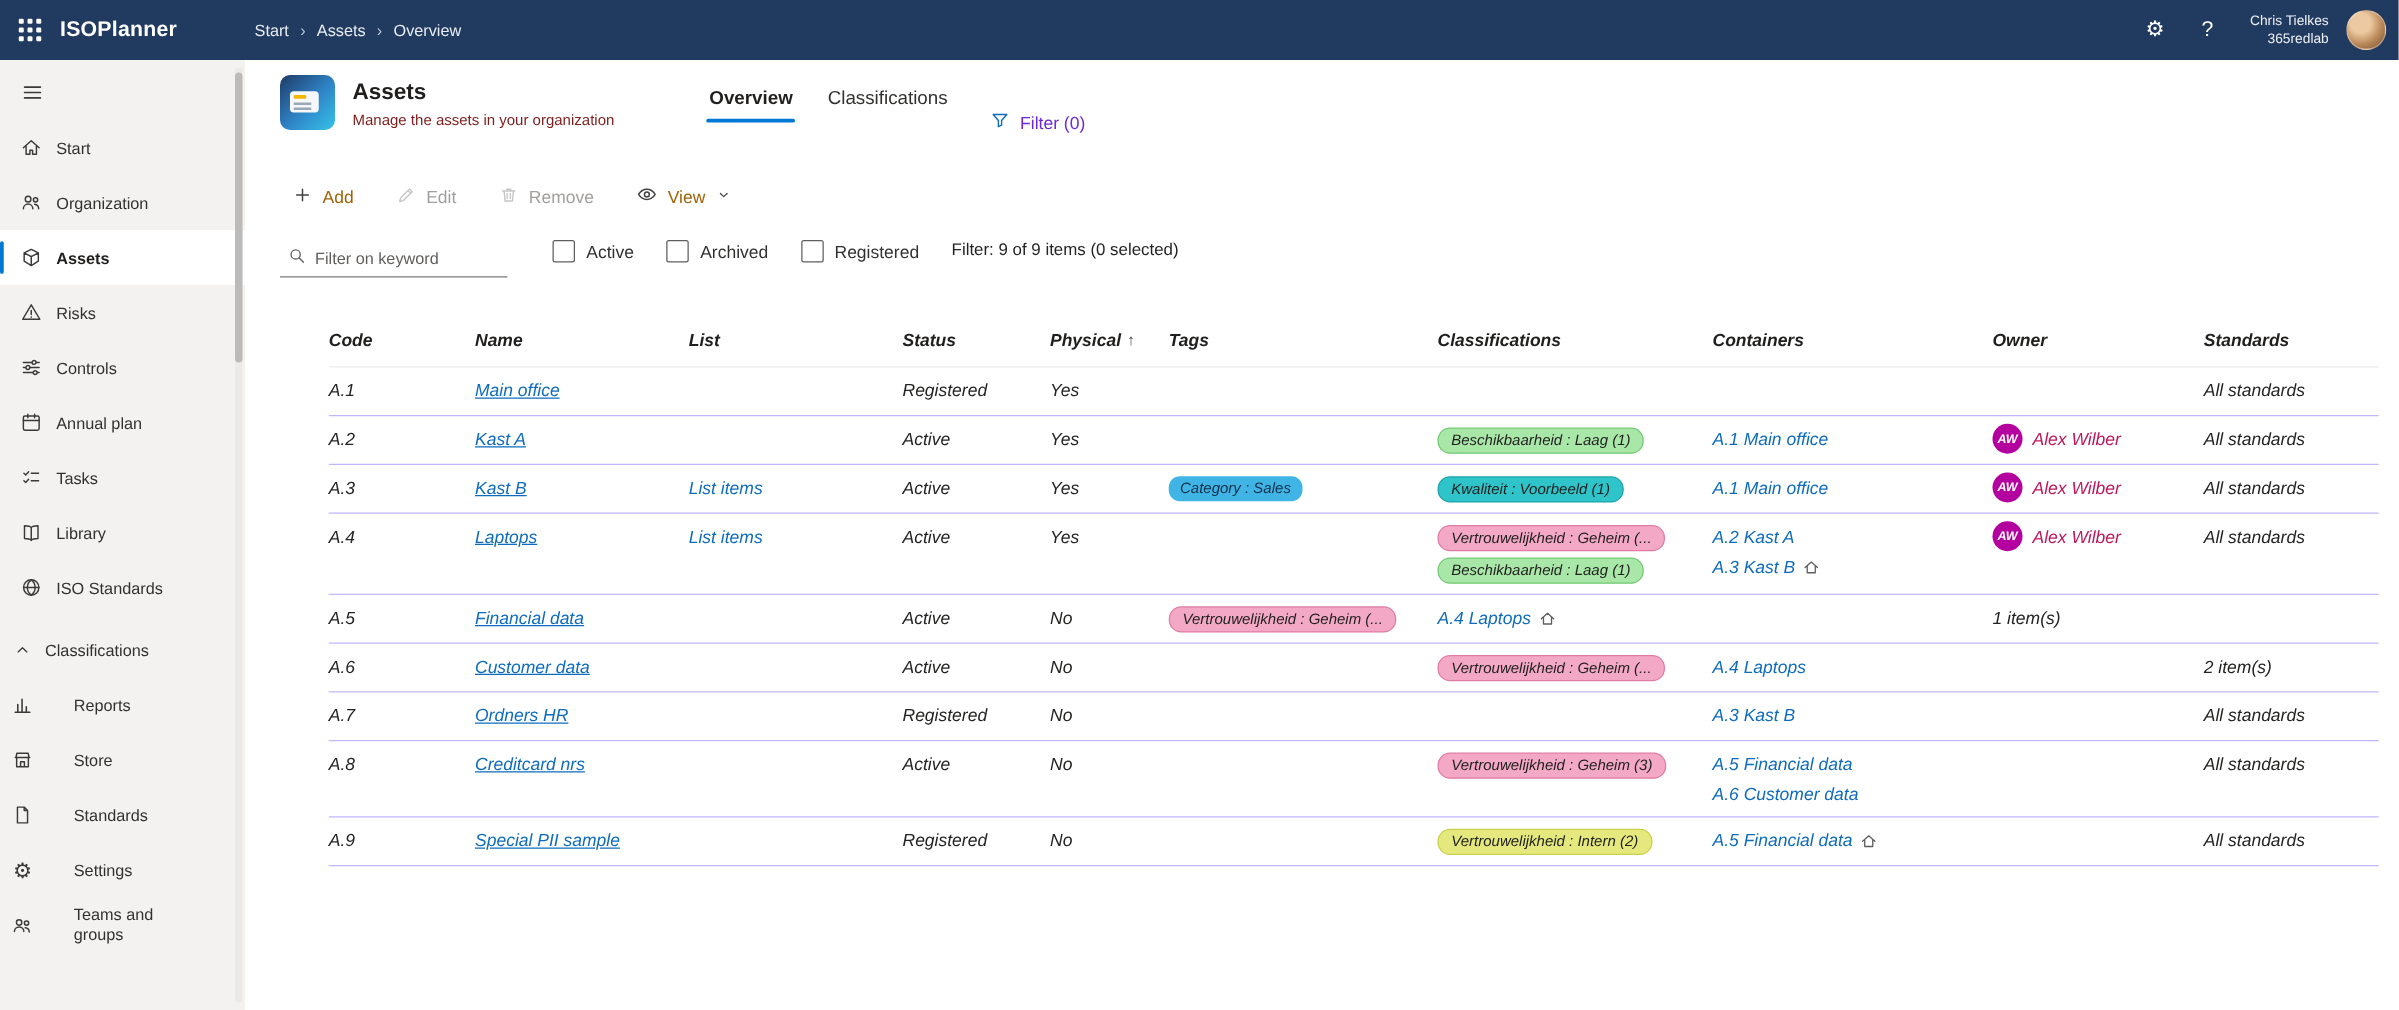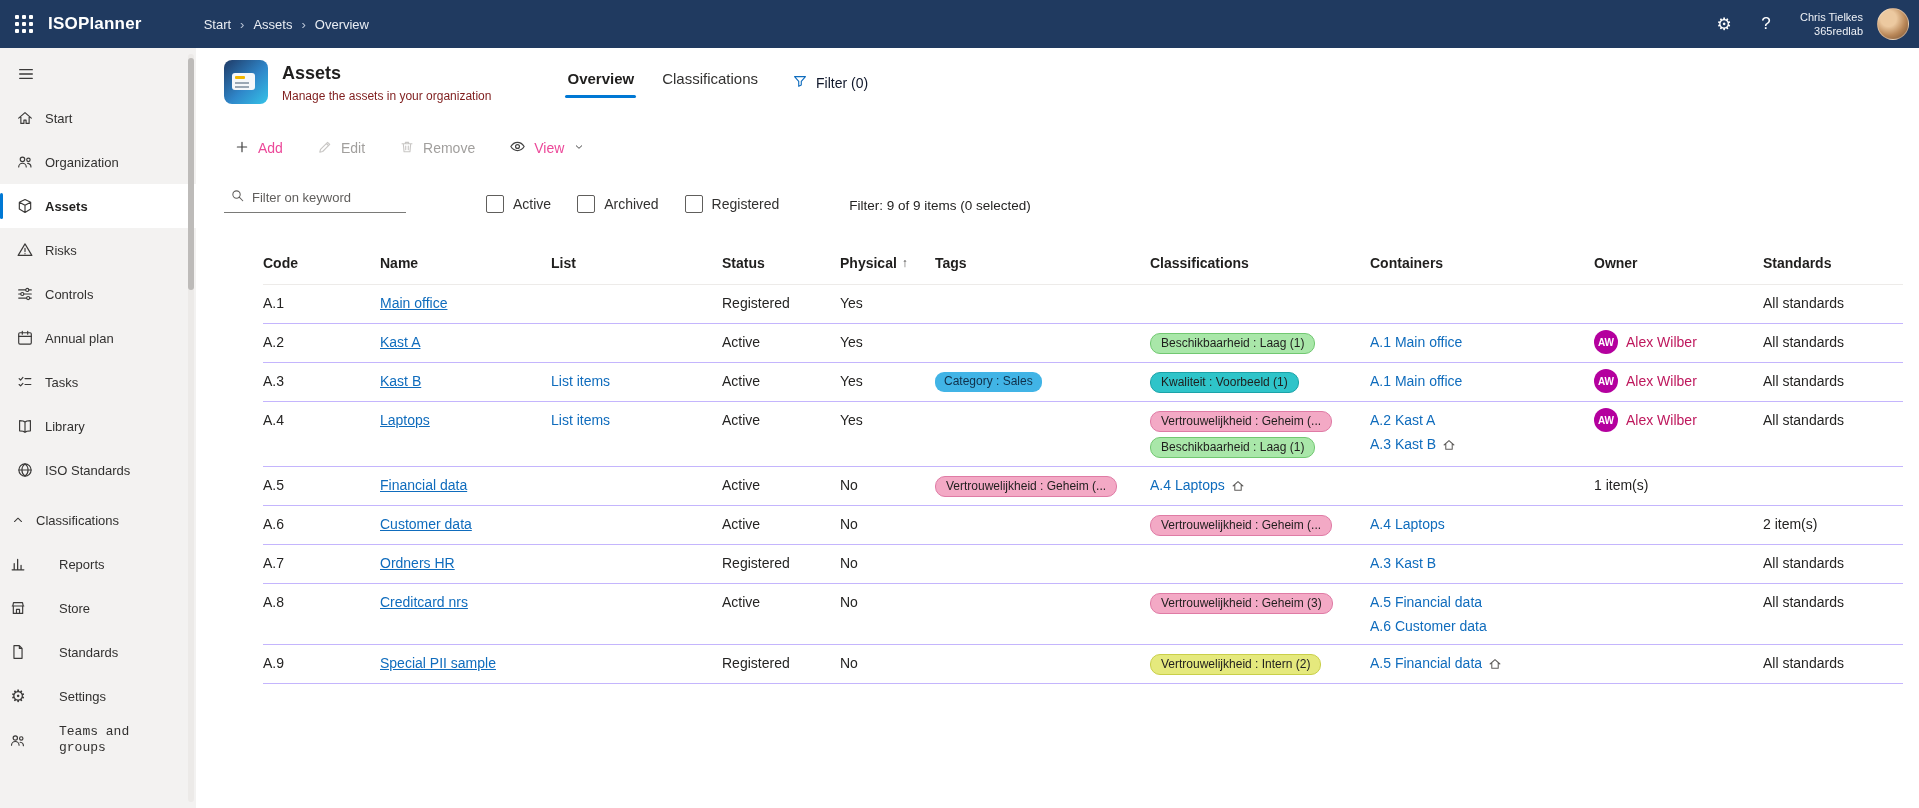--- a/index.html
+++ b/index.html
@@ -31,62 +31,62 @@
   .sidebar { width:196px; background:var(--sidebar-bg,#f3f2f1); position:relative; padding-top:4px; overflow:hidden; flex:0 0 196px; }
   .burger { height:44px; display:flex; align-items:center; padding-left:17px; cursor:pointer; }
   .nav-item { display:flex; align-items:center; gap:11px; height:44px; padding-left:16px; font-size:13px; color:#323130; cursor:pointer; position:relative; }
   .nav-item.selected { background:#ffffff; font-weight:600; color:#201f1e; }
   .nav-item.selected::before { content:""; position:absolute; left:0; top:9px; bottom:9px; width:3px; border-radius:2px; background:var(--accent,#0078d4); }
   .nav-icon { width:18px; height:18px; flex:0 0 18px; display:flex; align-items:center; justify-content:center; }
   .nav-icon svg { stroke:#3b3a39; }
   .gear-glyph { font-size:17px; color:#3b3a39; line-height:1; }
   .admin-header { display:flex; align-items:center; gap:9px; height:44px; padding-left:9px; font-size:13px; color:#323130; cursor:pointer; margin-top:6px; }
   .admin-item { padding-left:9px;gap:32px; }
-  .two-line { line-height:1.25;font-family:Liberation Mono, monospace; }
+  .two-line { line-height:1.25; }
   .sb-track { position:absolute; right:2px; top:6px; bottom:6px; width:6px; background:#eceae8; border-radius:3px; }
   .sb-thumb { position:absolute; right:2px; top:10px; width:6px; height:232px; background:#bdbbb9; border-radius:3px; cursor:pointer; }
 
   
   .main { flex:1; background:#fff; padding:12px 16px 0 28px; overflow:hidden; }
 
   .header-row { display:flex; align-items:flex-start; }
   .app-tile { width:44px; height:44px; border-radius:8px; position:relative; flex:0 0 44px;
     background:linear-gradient(135deg,#1f3a66 0%, #2f86c9 55%, #35c3e8 100%); }
   .app-tile .card { position:absolute; left:8px; top:13px; width:23px; height:17px; background:#f5f7fa; border-radius:3px; }
   .app-tile .card::before { content:""; position:absolute; left:3px; top:3px; width:10px; height:3px; background:#f2b700; border-radius:1px; }
   .app-tile .card::after { content:""; position:absolute; left:3px; top:9px; width:14px; height:2px; background:#9aa7b4; box-shadow:0 4px 0 #9aa7b4; }
   .header-titles { margin-left:14px; padding-top:3px; }
   .page-title { font-size:18px; font-weight:700; color:#201f1e; }
   .page-subtitle { font-size:12px; color:#7f1d1d; margin-top:5px; }
 
   .tabs { display:flex; margin-left:62px; }
   .tab { padding:10px 14px 13px; font-size:15px; color:#323130; position:relative; cursor:pointer; }
   .tab.active { font-weight:600; color:#201f1e; }
   .tab.active::after { content:""; position:absolute; left:12px; right:12px; bottom:2px; height:3px; border-radius:2px; background:var(--accent,#0078d4); }
-  .filter-btn { display:flex; align-items:center; gap:8px; margin-left:10px; margin-top:7px; padding:6px 10px; font-size:14px; color:#0f172a; cursor:pointer; border-radius:2px; }
+  .filter-btn { display:flex; align-items:center; gap:8px; margin-left:10px; margin-top:22px; padding:6px 10px; font-size:14px; color:#6d28d9; cursor:pointer; border-radius:2px; }
 
   .toolbar { display:flex; align-items:center; margin-top:24px; height:40px; }
-  .tb-btn { display:flex; align-items:center; gap:8px; font-size:14px; color:#ec4899; padding:8px 10px; margin-right:14px; border-radius:2px; cursor:pointer; }
+  .tb-btn { display:flex; align-items:center; gap:8px; font-size:14px; color:#a16207; padding:8px 10px; margin-right:14px; border-radius:2px; cursor:pointer; }
   .tb-btn svg { stroke:#424242; }
   .tb-btn.disabled { color:#a19f9d; cursor:default; }
   .tb-btn.disabled svg { stroke:#c8c6c4; }
   .chev { margin-left:1px; }
 
-  .filter-row { display:flex; align-items:flex-end; margin-top:15px;gap:44px; }
+  .filter-row { display:flex; align-items:flex-start; margin-top:15px; }
   .searchbox { display:flex; align-items:center; gap:7px; width:182px; height:30px; padding:0 4px 0 6px; border-bottom:1px solid #7a7a78; }
   .searchbox input { border:none; outline:none; background:transparent; width:100%; font-size:13px; color:#323130; font-family:inherit; }
   .searchbox input::placeholder { color:#605e5c; }
   .cbx-group { display:flex; align-items:center; gap:26px; margin-left:36px; }
   .cbx { display:flex; align-items:center; gap:9px; font-size:14px; color:#323130; cursor:pointer; }
   .cbx .box { width:18px; height:18px; border:1px solid #605e5c; border-radius:2px; background:#fff; }
   .filter-summary { margin-left:26px; font-size:13.5px; color:#252423; }
 
   
   .table { margin-left:39px; margin-top:36px; }
-  .thead, .trow { display:grid; grid-template-columns:117px 171px 171px 118px 95px 215px 220px 224px 169px 140px; }
+  .thead, .trow { display:grid; grid-template-columns:117px 171px 171px 118px 95px 215px 220px 224px 169px 140px;font-style:italic; }
   .thead { padding:6px 0 13px; border-bottom:1px solid #edebe9; }
   .hcell { display:flex; align-items:center; gap:5px; font-size:14px; font-weight:700; color:#201f1e; padding-right:8px; cursor:pointer; }
   .sort-arrow { font-size:12px; color:#484644; font-weight:400; }
   .trow { border-bottom:1px solid #c4b5fd; min-height:39px; padding:9px 0 8px; align-items:start; }
   .cell { font-size:14px; color:#252423; padding-right:10px; line-height:19px; }
   .link { color:#0f6cbd; text-decoration:none; }
   .link.u { text-decoration:underline; }
   .stack { display:flex; flex-direction:column; align-items:flex-start; gap:5px; }
   .pill { font-size:12px; line-height:15px; padding:2px 10px; border-radius:10px; border:1px solid transparent; white-space:nowrap; color:#1f1e1d; max-width:212px; overflow:hidden; text-overflow:ellipsis; }
   .pill.green  { background:var(--pill-green-bg,#a9e7a9);  border-color:var(--pill-green-border,#71c871); }

